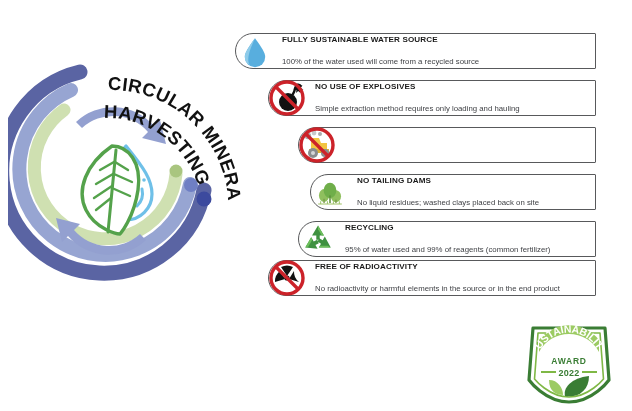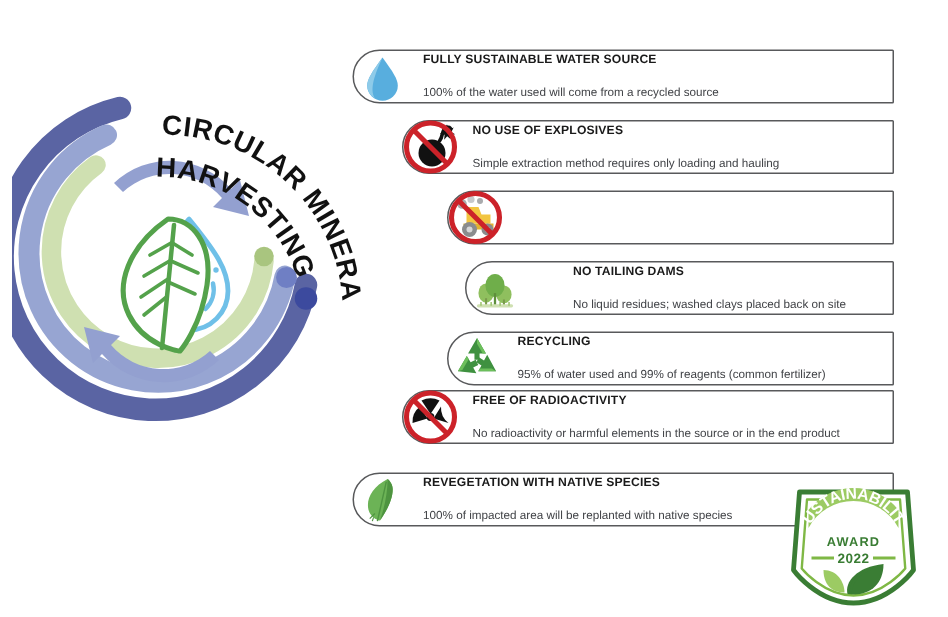--- a/index.html
+++ b/index.html
@@ -145,21 +145,21 @@
           <div class="card-sub">Simple extraction method requires only loading and hauling</div>
         </div>
       </div>
       <div class="card" style="left: 298px; top: 127px; width: 298px;">
         <div class="card-icon">
           <svg width="100%" height="100%" viewBox="0 0 40 40">
             <use href="#ic-no-crushing-icon"></use>
           </svg>
         </div>
       </div>
-      <div class="card" style="left: 310px; top: 174px; width: 286px; justify-content: center;">
+      <div class="card" style="left: 310px; top: 174px; width: 286px;">
         <div class="card-icon inset">
           <svg width="100%" height="100%" viewBox="0 0 40 40">
             <use href="#ic-trees-icon"></use>
           </svg>
         </div>
         <div class="card-text">
           <div class="card-title">NO TAILING DAMS</div>
           <div class="card-sub">No liquid residues; washed clays placed back on site</div>
         </div>
       </div>
@@ -176,31 +176,20 @@
       </div>
       <div class="card" style="left: 268px; top: 260px; width: 328px;">
         <div class="card-icon">
           <svg width="100%" height="100%" viewBox="0 0 40 40">
             <use href="#ic-no-radioactivity-icon"></use>
           </svg>
         </div>
         <div class="card-text">
           <div class="card-title">FREE OF RADIOACTIVITY</div>
           <div class="card-sub">No radioactivity or harmful elements in the source or in the end product</div>
-        </div>
-      </div>
-      <div class="card" style="left: 235px; top: 315px; width: 361px;">
-        <div class="card-icon inset">
-          <svg width="100%" height="100%" viewBox="0 0 40 40">
-            <use href="#ic-leaf-icon"></use>
-          </svg>
-        </div>
-        <div class="card-text">
-          <div class="card-title">REVEGETATION WITH NATIVE SPECIES</div>
-          <div class="card-sub">100% of impacted area will be replanted with native species</div>
         </div>
       </div>
     </div>
 
   <div class="badge noselect">
     <svg width="92" height="88" viewBox="0 0 92 88">
       <path d="M 10 10 L 82 10 L 86 62 C 86 62 70 84 46 84 C 22 84 6 62 6 62 Z" fill="#ffffff" stroke="#3a7d34" stroke-width="3.2" stroke-linejoin="round"></path>
       <path d="M 15 15 L 77 15 L 80.5 61 C 80.5 61 66 79 46 79 C 26 79 11.5 61 11.5 61 Z" fill="#ffffff" stroke="#7fb845" stroke-width="1.6" stroke-linejoin="round"></path>
       <path d="M 16 34 A 34 34 0 0 1 76 34 L 76 22 A 38 38 0 0 0 16 22 Z" fill="#9ccb63"></path>
       <defs>

